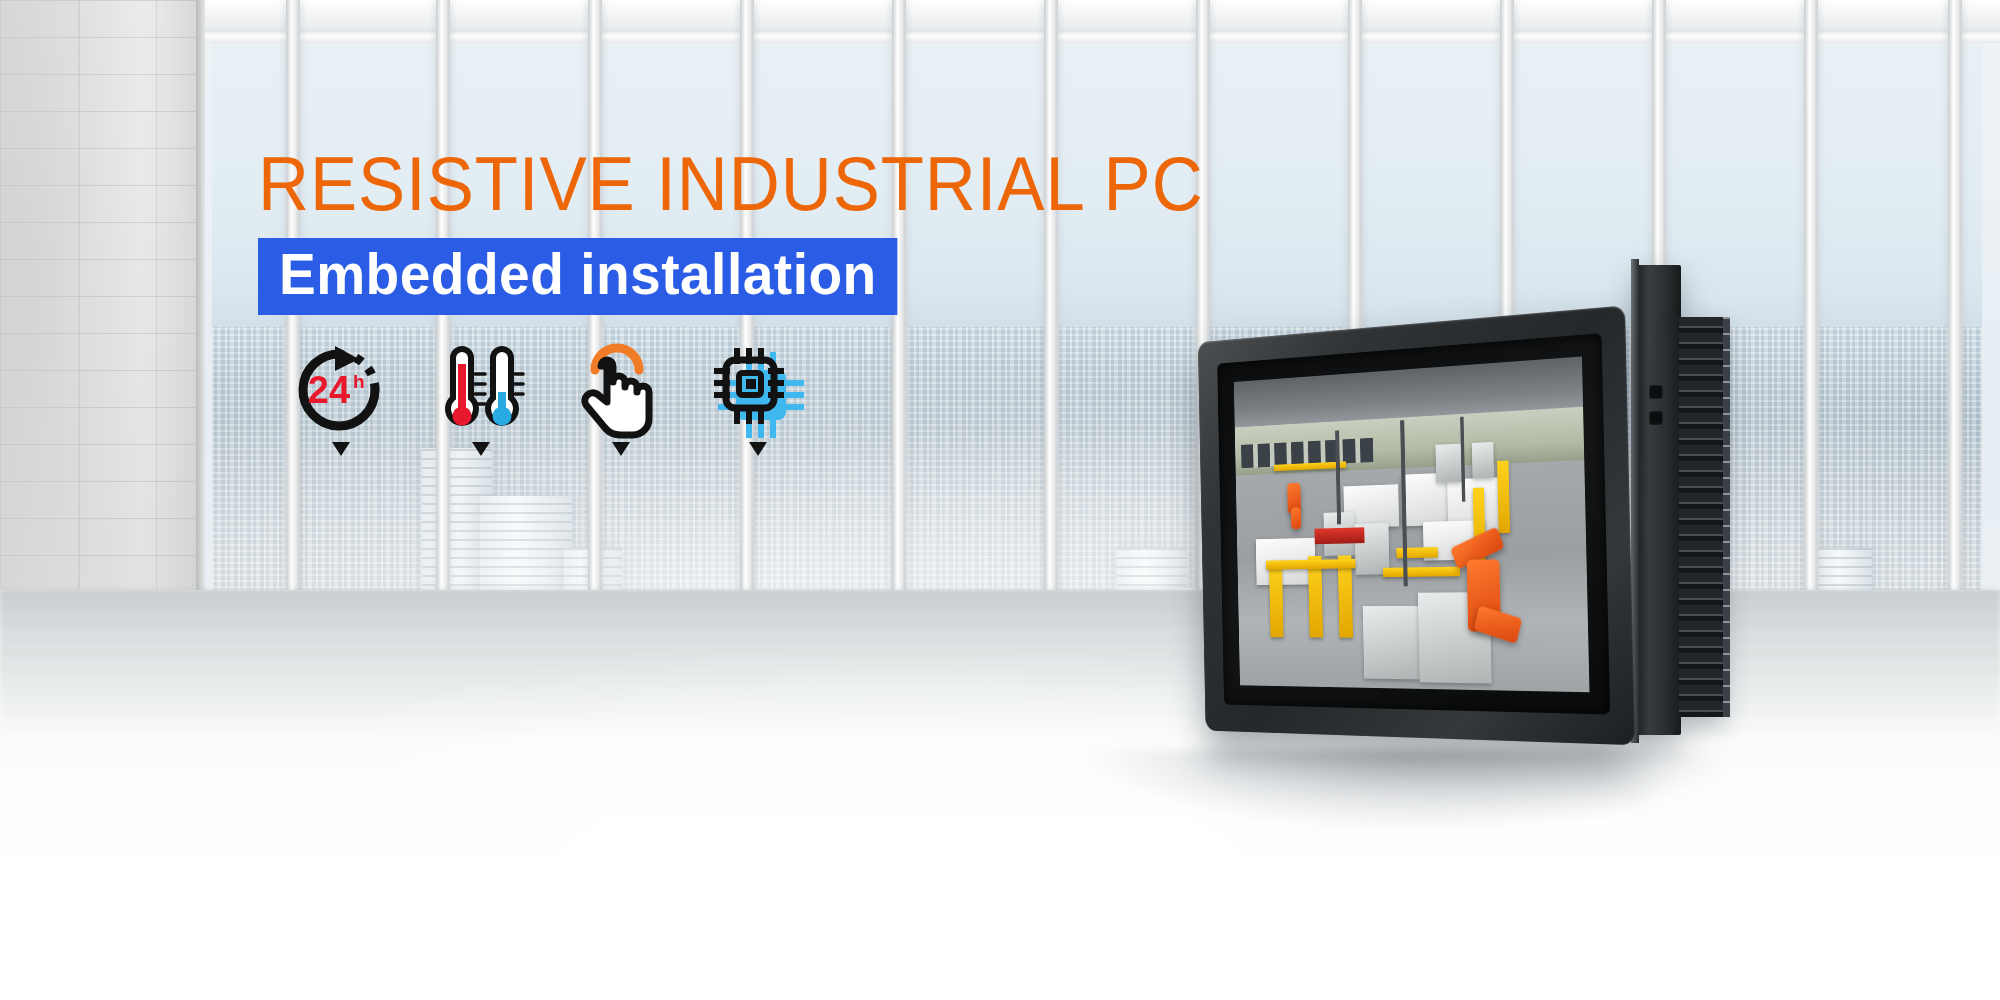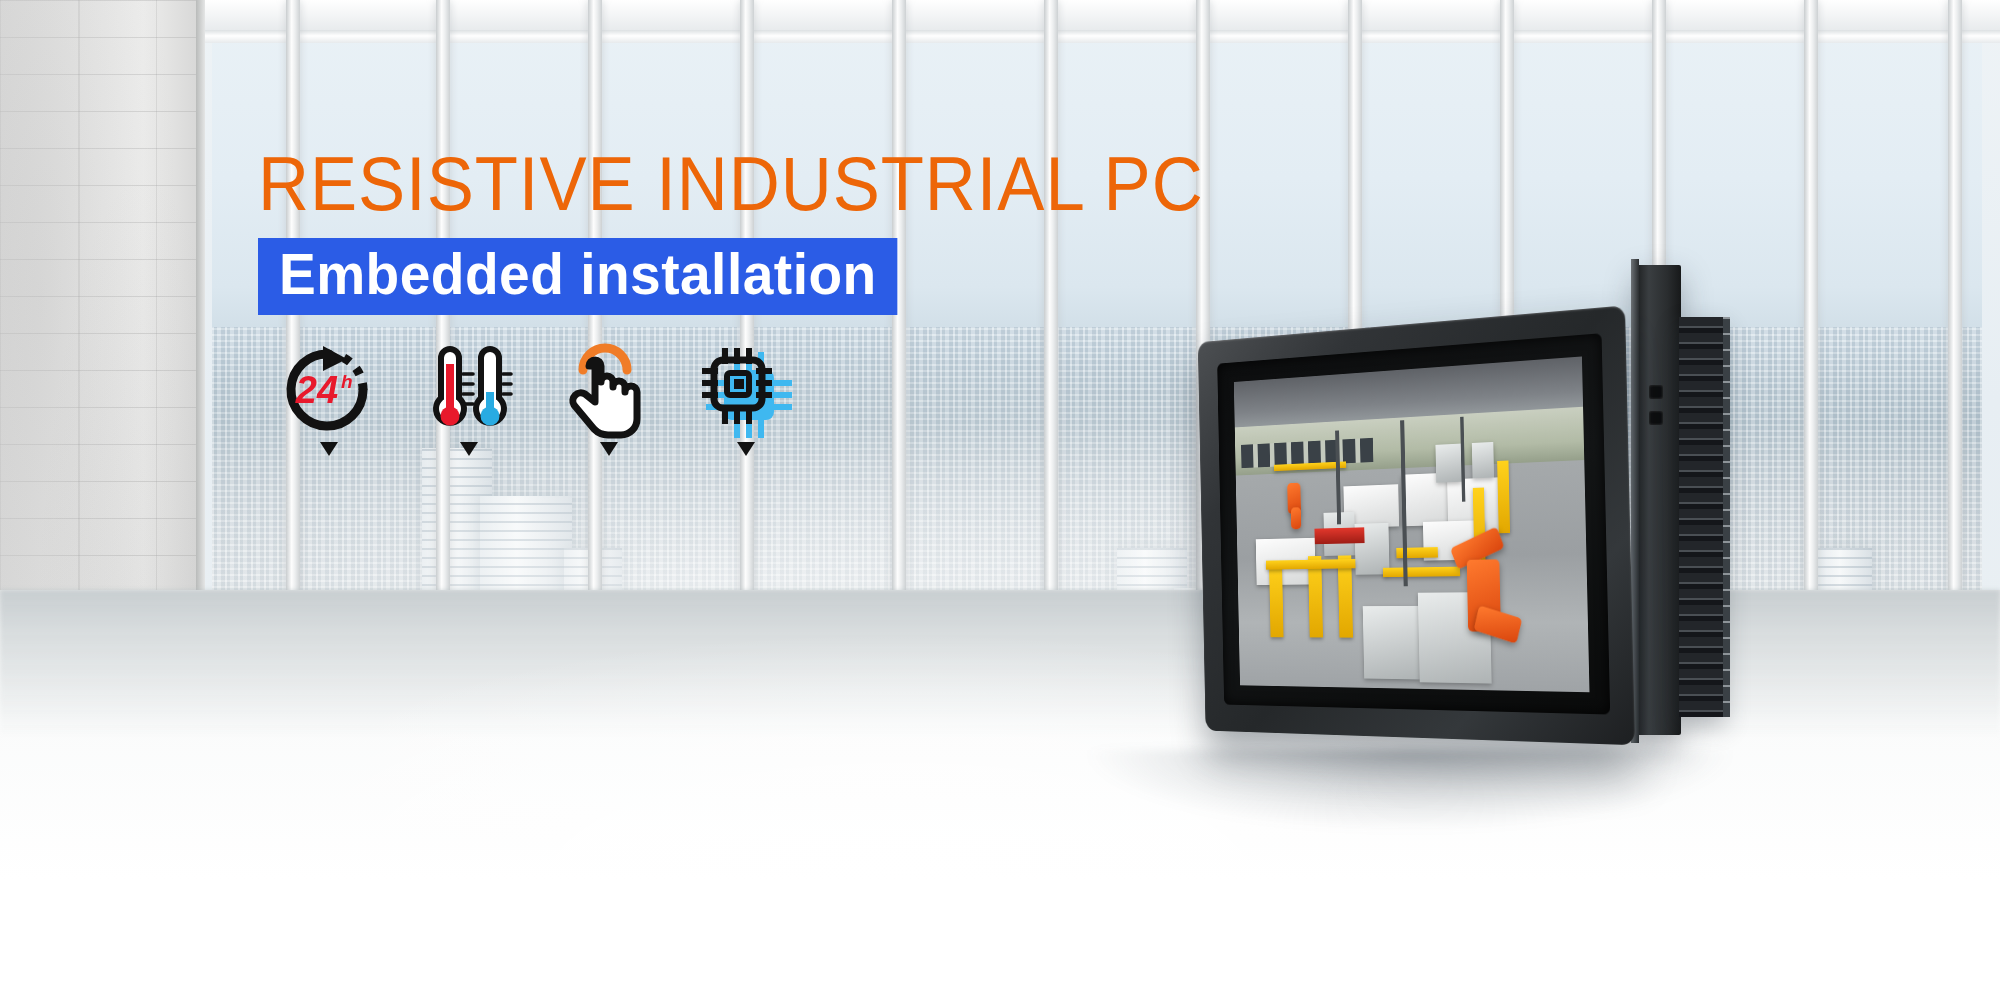--- a/index.html
+++ b/index.html
@@ -125,21 +125,21 @@
     position:absolute; left:258px; top:238px;
     padding:6px 22px 10px 22px;
     font-size:58px; line-height:1.05;
     font-weight:700; letter-spacing:.5px;
     font-family:"Liberation Sans Narrow","Liberation Sans", sans-serif;
     white-space:nowrap;
     transform:scaleX(.95); transform-origin:left center;
   }
 
   
-  .icon-row { position:absolute; left:266px; top:338px; width:560px; height:120px;font-style:italic; }
+  .icon-row { position:absolute; left:278px; top:338px; width:560px; height:120px; }
   .icon-cell { position:absolute; top:0; width:110px; height:104px;
                display:flex; align-items:center; justify-content:center; }
   .ic0{ left:8px; } .ic1{ left:148px; } .ic2{ left:288px; } .ic3{ left:425px; }
 
   .icon-pointer{
     position:absolute; top:104px; left:50%; margin-left:-9px;
     width:0; height:0; border-left:9px solid transparent; border-right:9px solid transparent;
     border-top:14px solid #121212;
   }
 

